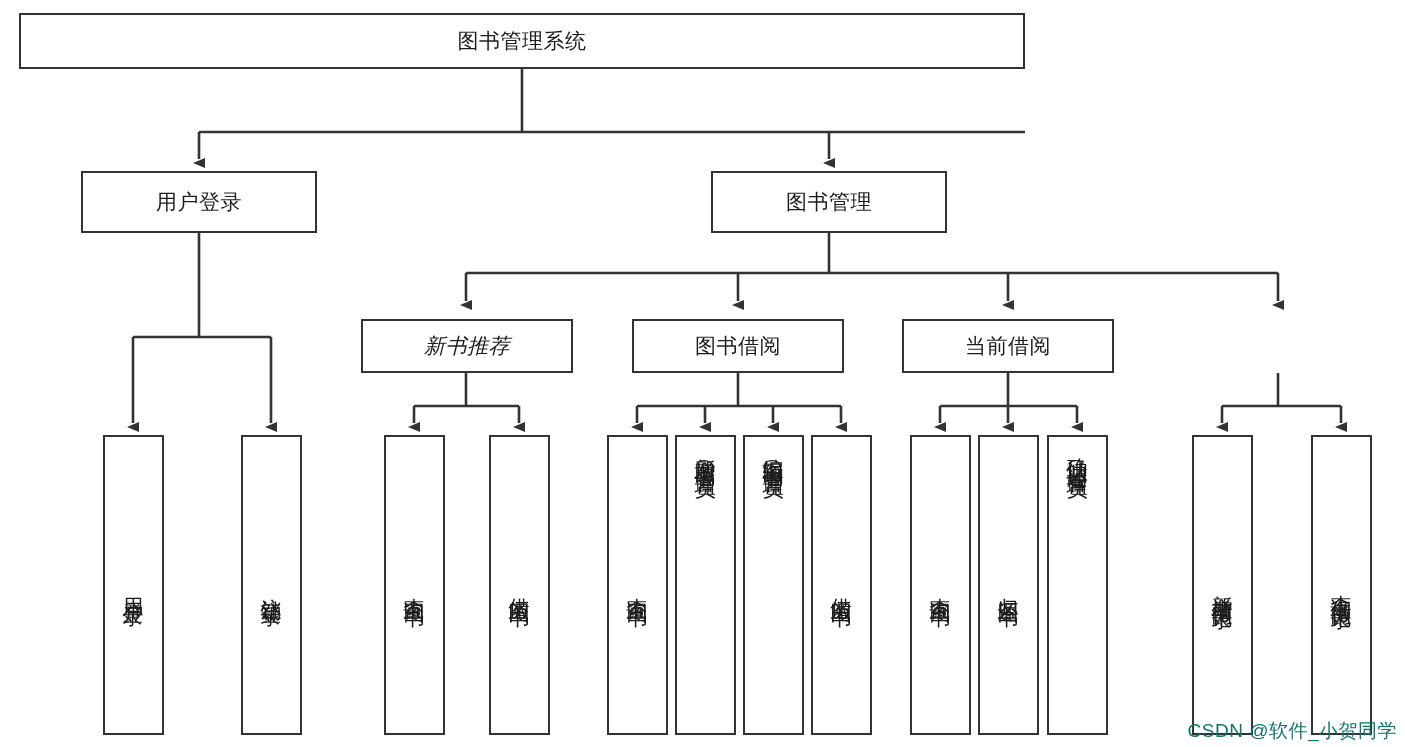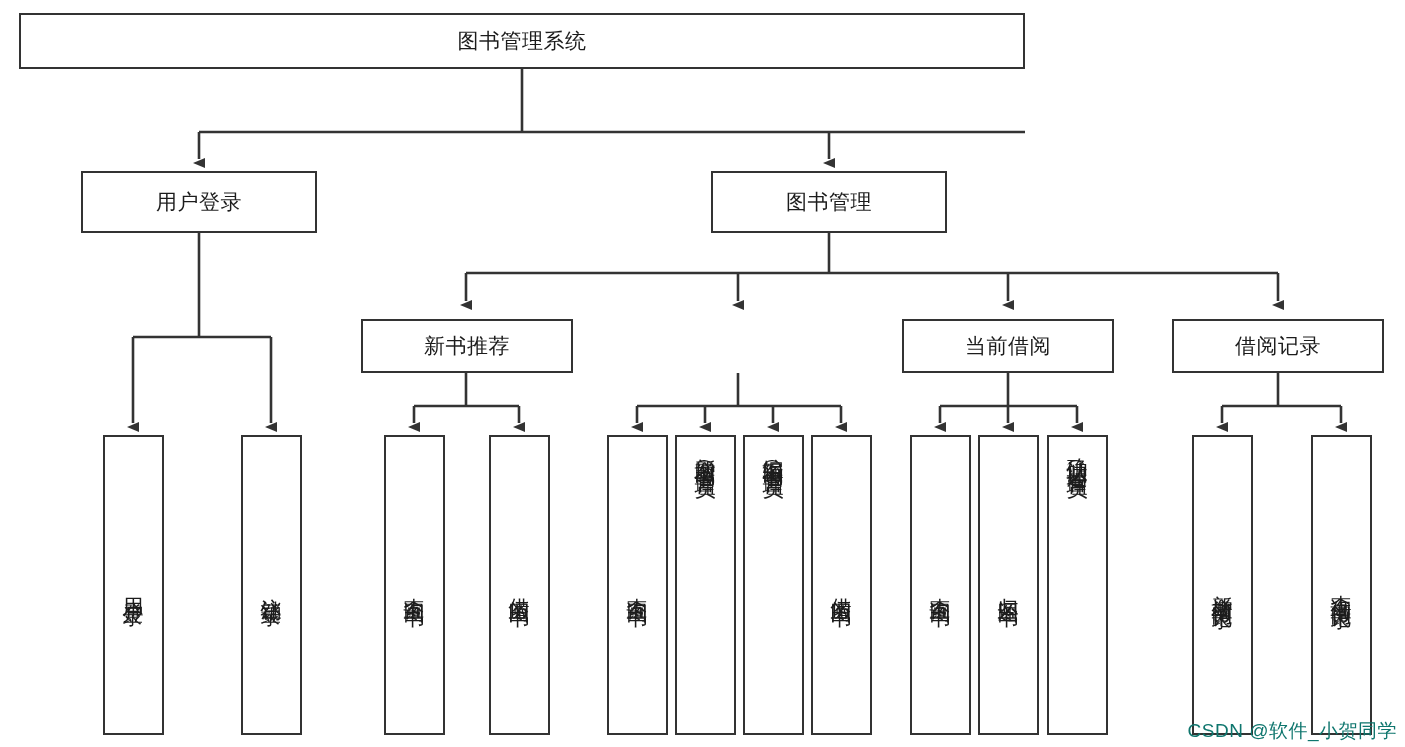--- a/index.html
+++ b/index.html
@@ -114,28 +114,28 @@
     <span class="node-label">图书管理系统</span>
   </div>
 
   <div class="node" style="left:81px;top:170px;width:236px;height:62px;">
     <span class="node-label">用户登录</span>
   </div>
   <div class="node" style="left:711px;top:170px;width:236px;height:62px;text-align:center;">
     <span class="node-label">图书管理</span>
   </div>
 
-  <div class="node" style="left:361px;top:318px;width:212px;height:54px;">
+  <div class="node" style="left:361px;top:318px;width:212px;height:54px;font-style:italic;">
     <span class="node-label">新书推荐</span>
+  </div>
+  <div class="node" style="left:632px;top:318px;width:212px;height:54px;">
+    <span class="node-label">图书借阅</span>
   </div>
   <div class="node" style="left:902px;top:318px;width:212px;height:54px;">
     <span class="node-label">当前借阅</span>
-  </div>
-  <div class="node" style="left:1172px;top:318px;width:212px;height:54px;">
-    <span class="node-label">借阅记录</span>
   </div>
 
   <div class="node vert bottomish" style="left:103px;top:434px;width:61px;height:300px;">
     <span class="node-label">用户登录</span>
   </div>
   <div class="node vert bottomish" style="left:241px;top:434px;width:61px;height:300px;">
     <span class="node-label">注销登录</span>
   </div>
 
   <div class="node vert bottomish" style="left:384px;top:434px;width:61px;height:300px;">

